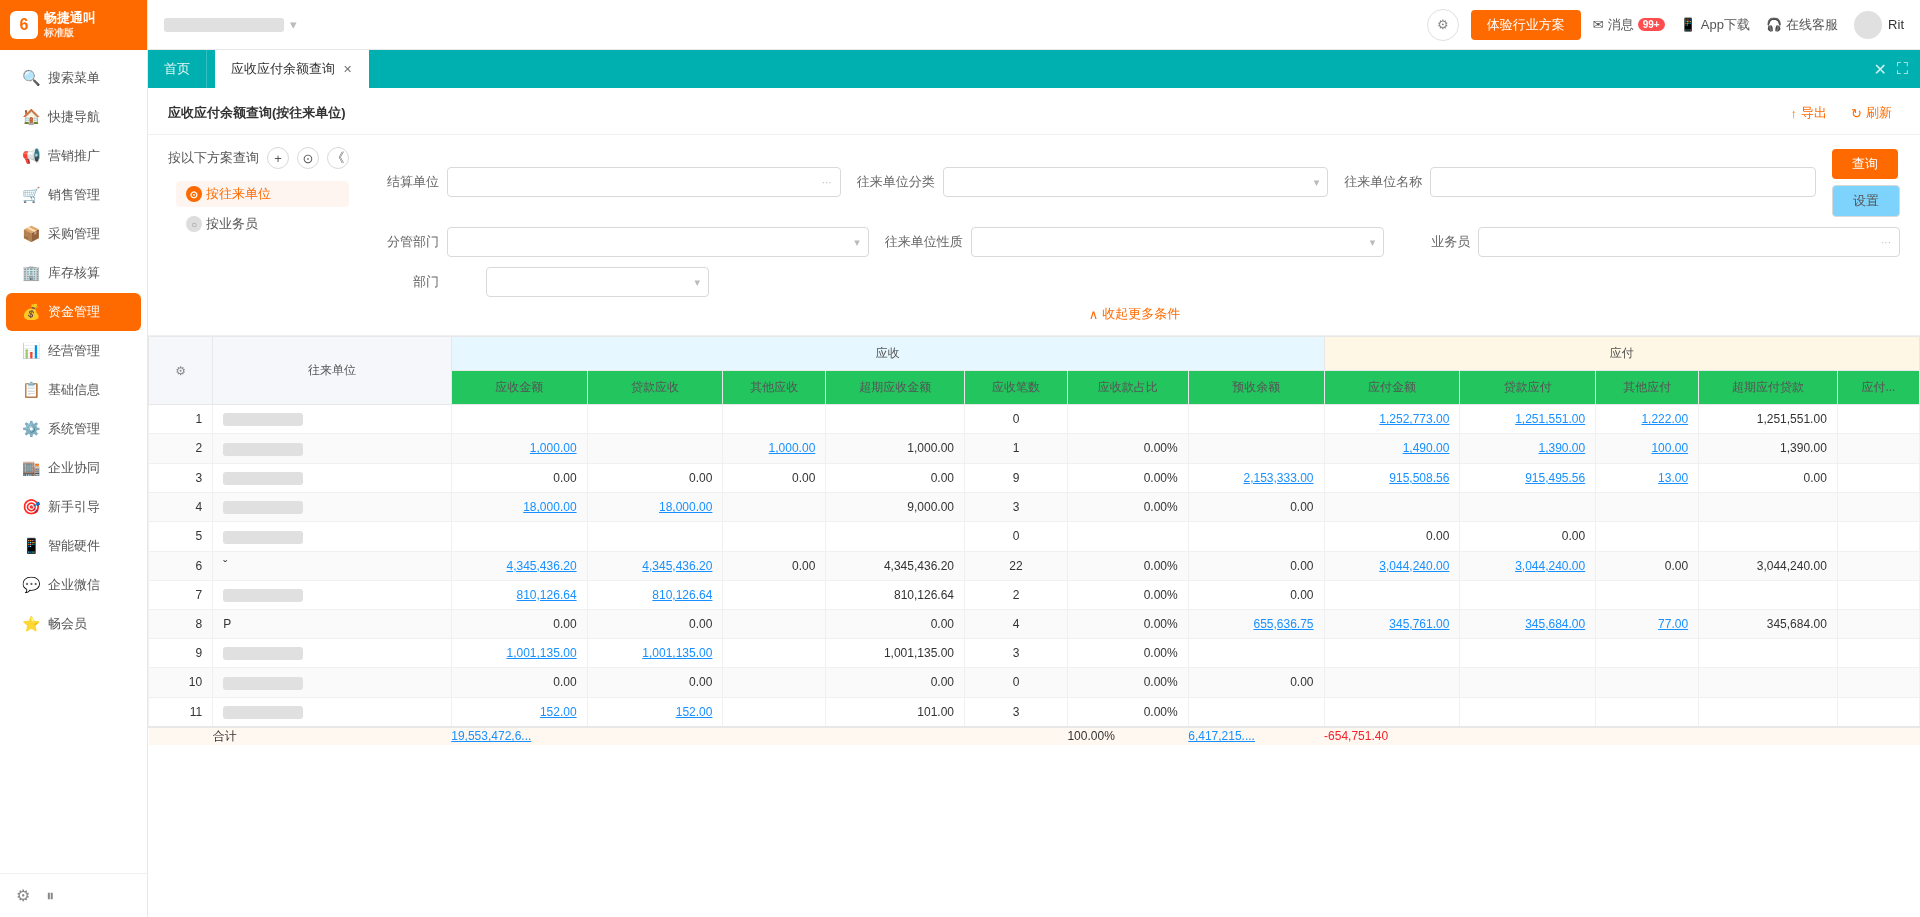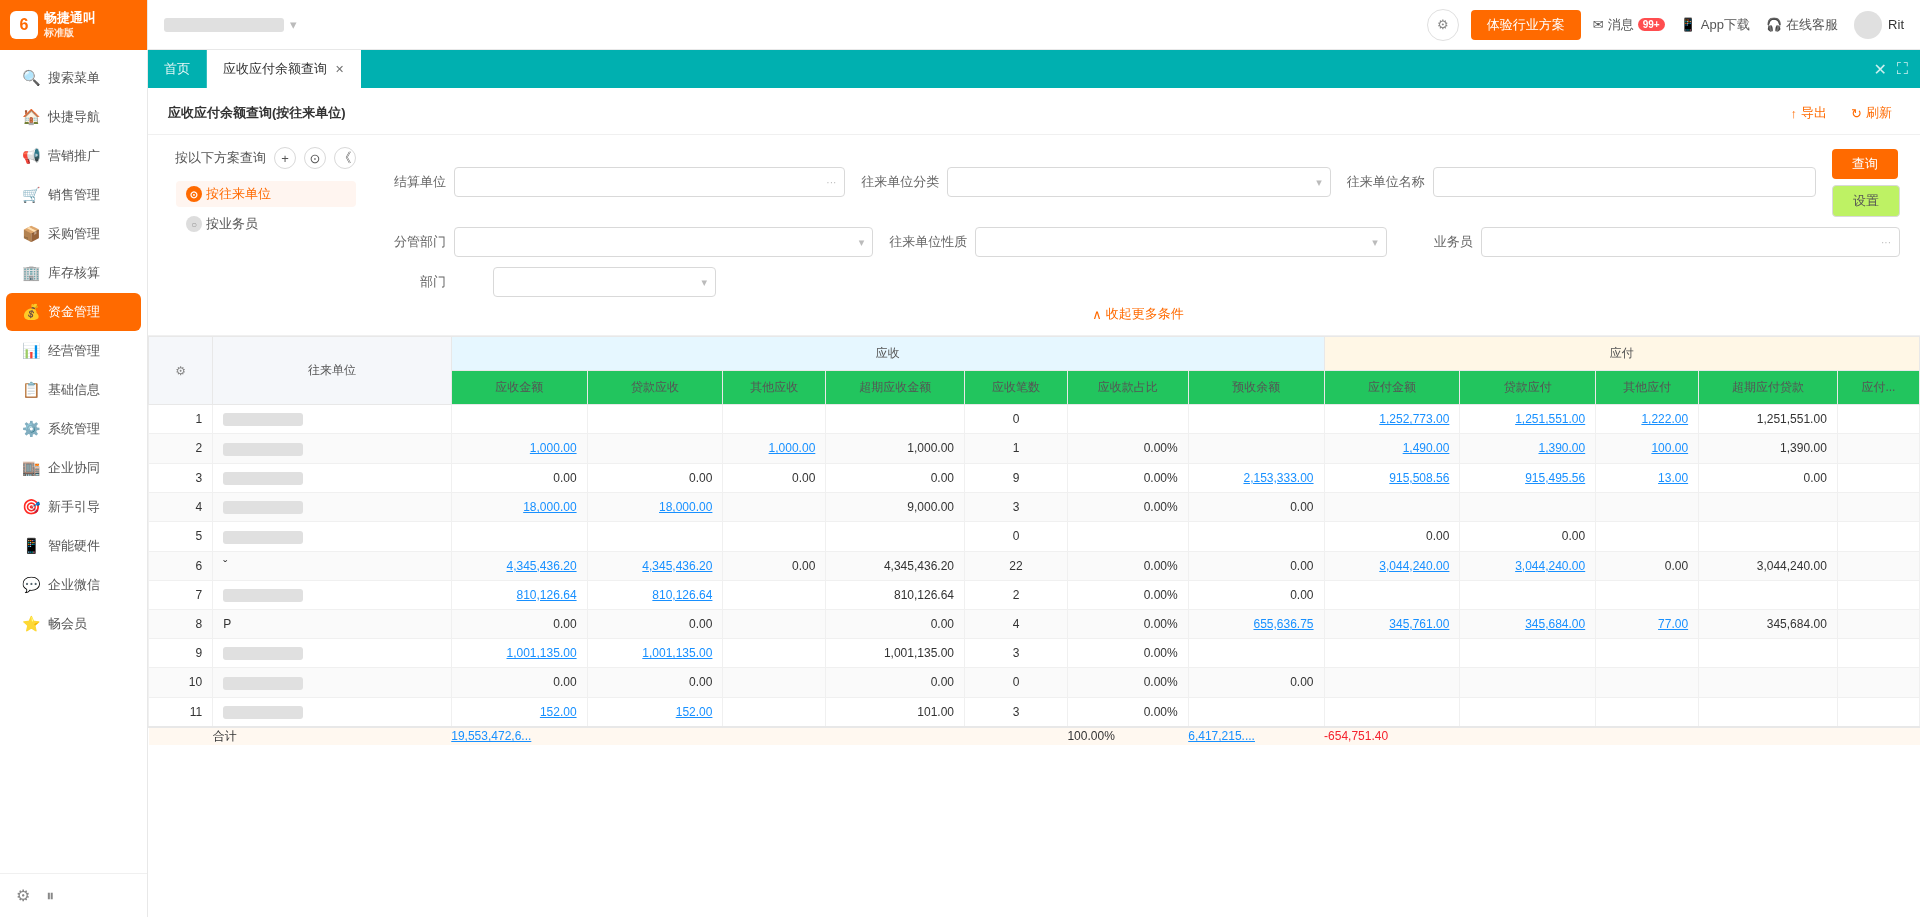--- a/index.html
+++ b/index.html
@@ -76,21 +76,21 @@
     .tab-bar {
       position: fixed; left: 148px; top: 50px; right: 0; height: 38px;
       background: #00b0b0; display: flex; align-items: center; padding: 0 0 0 0;
       z-index: 98;
     }
     .tab-item {
       height: 38px; display: flex; align-items: center; padding: 0 16px;
       font-size: 13px; cursor: pointer; color: rgba(255,255,255,0.8);
       border-right: 1px solid rgba(255,255,255,0.2);
     }
-    .tab-item.active { background: #fff; color: #333; }
+    .tab-item.active { background: #fff; color: #333; margin-left: 8px; }
     .tab-item .tab-close { margin-left: 8px; font-size: 11px; opacity: 0.7; }
     .tab-item.home { color: rgba(255,255,255,0.9); }
     .tab-bar-actions {
       margin-left: auto; display: flex; align-items: center; gap: 10px; padding-right: 12px;
     }
     .tab-bar-action-btn {
       color: rgba(255,255,255,0.8); cursor: pointer; font-size: 16px;
     }
 
     
@@ -115,21 +115,21 @@
     .page-action-btn {
       display: flex; align-items: center; gap: 4px; color: #ff6a00;
       font-size: 13px; cursor: pointer; border: none; background: none; padding: 4px 8px;
     }
 
     
     .filter-area {
       padding: 12px 20px; background: #fff; border-bottom: 1px solid #f0f0f0;
     }
     .filter-schemes {
-      display: flex; align-items: center; gap: 8px; margin-bottom: 12px; margin-left: 7px;
+      display: flex; align-items: center; gap: 8px; margin-bottom: 12px;
     }
     .filter-scheme-label { color: #555; font-size: 13px; }
     .scheme-icon-btn {
       width: 22px; height: 22px; border: 1px solid #d9d9d9; border-radius: 50%;
       display: flex; align-items: center; justify-content: center;
       cursor: pointer; color: #555; font-size: 13px;
     }
     .scheme-item {
       display: flex; align-items: center; gap: 4px; padding: 4px 10px;
       border-radius: 4px; cursor: pointer; font-size: 13px; color: #555;
@@ -162,21 +162,21 @@
       display: flex; align-items: center; gap: 4px; color: #ff6a00;
       cursor: pointer; font-size: 13px; justify-content: center; margin-top: 6px;
     }
 
     
     .query-btn {
       background: #ff6a00; color: #fff; border: none; border-radius: 4px;
       padding: 6px 20px; cursor: pointer; font-size: 13px; white-space: nowrap;
     }
     .set-btn {
-      background: #bef264; color: #555; border: 1px solid #d9d9d9; border-radius: 4px;
+      background: #7dd3fc; color: #555; border: 1px solid #d9d9d9; border-radius: 4px;
       padding: 6px 20px; cursor: pointer; font-size: 13px; white-space: nowrap;
     }
     .filter-actions { display: flex; flex-direction: column; gap: 6px; align-items: flex-start; padding-top: 2px; }
 
     
     .table-area {
       flex: 1; overflow: auto; padding: 0 0 0 0;
     }
     table {
       width: 100%; border-collapse: collapse; font-size: 12px;

